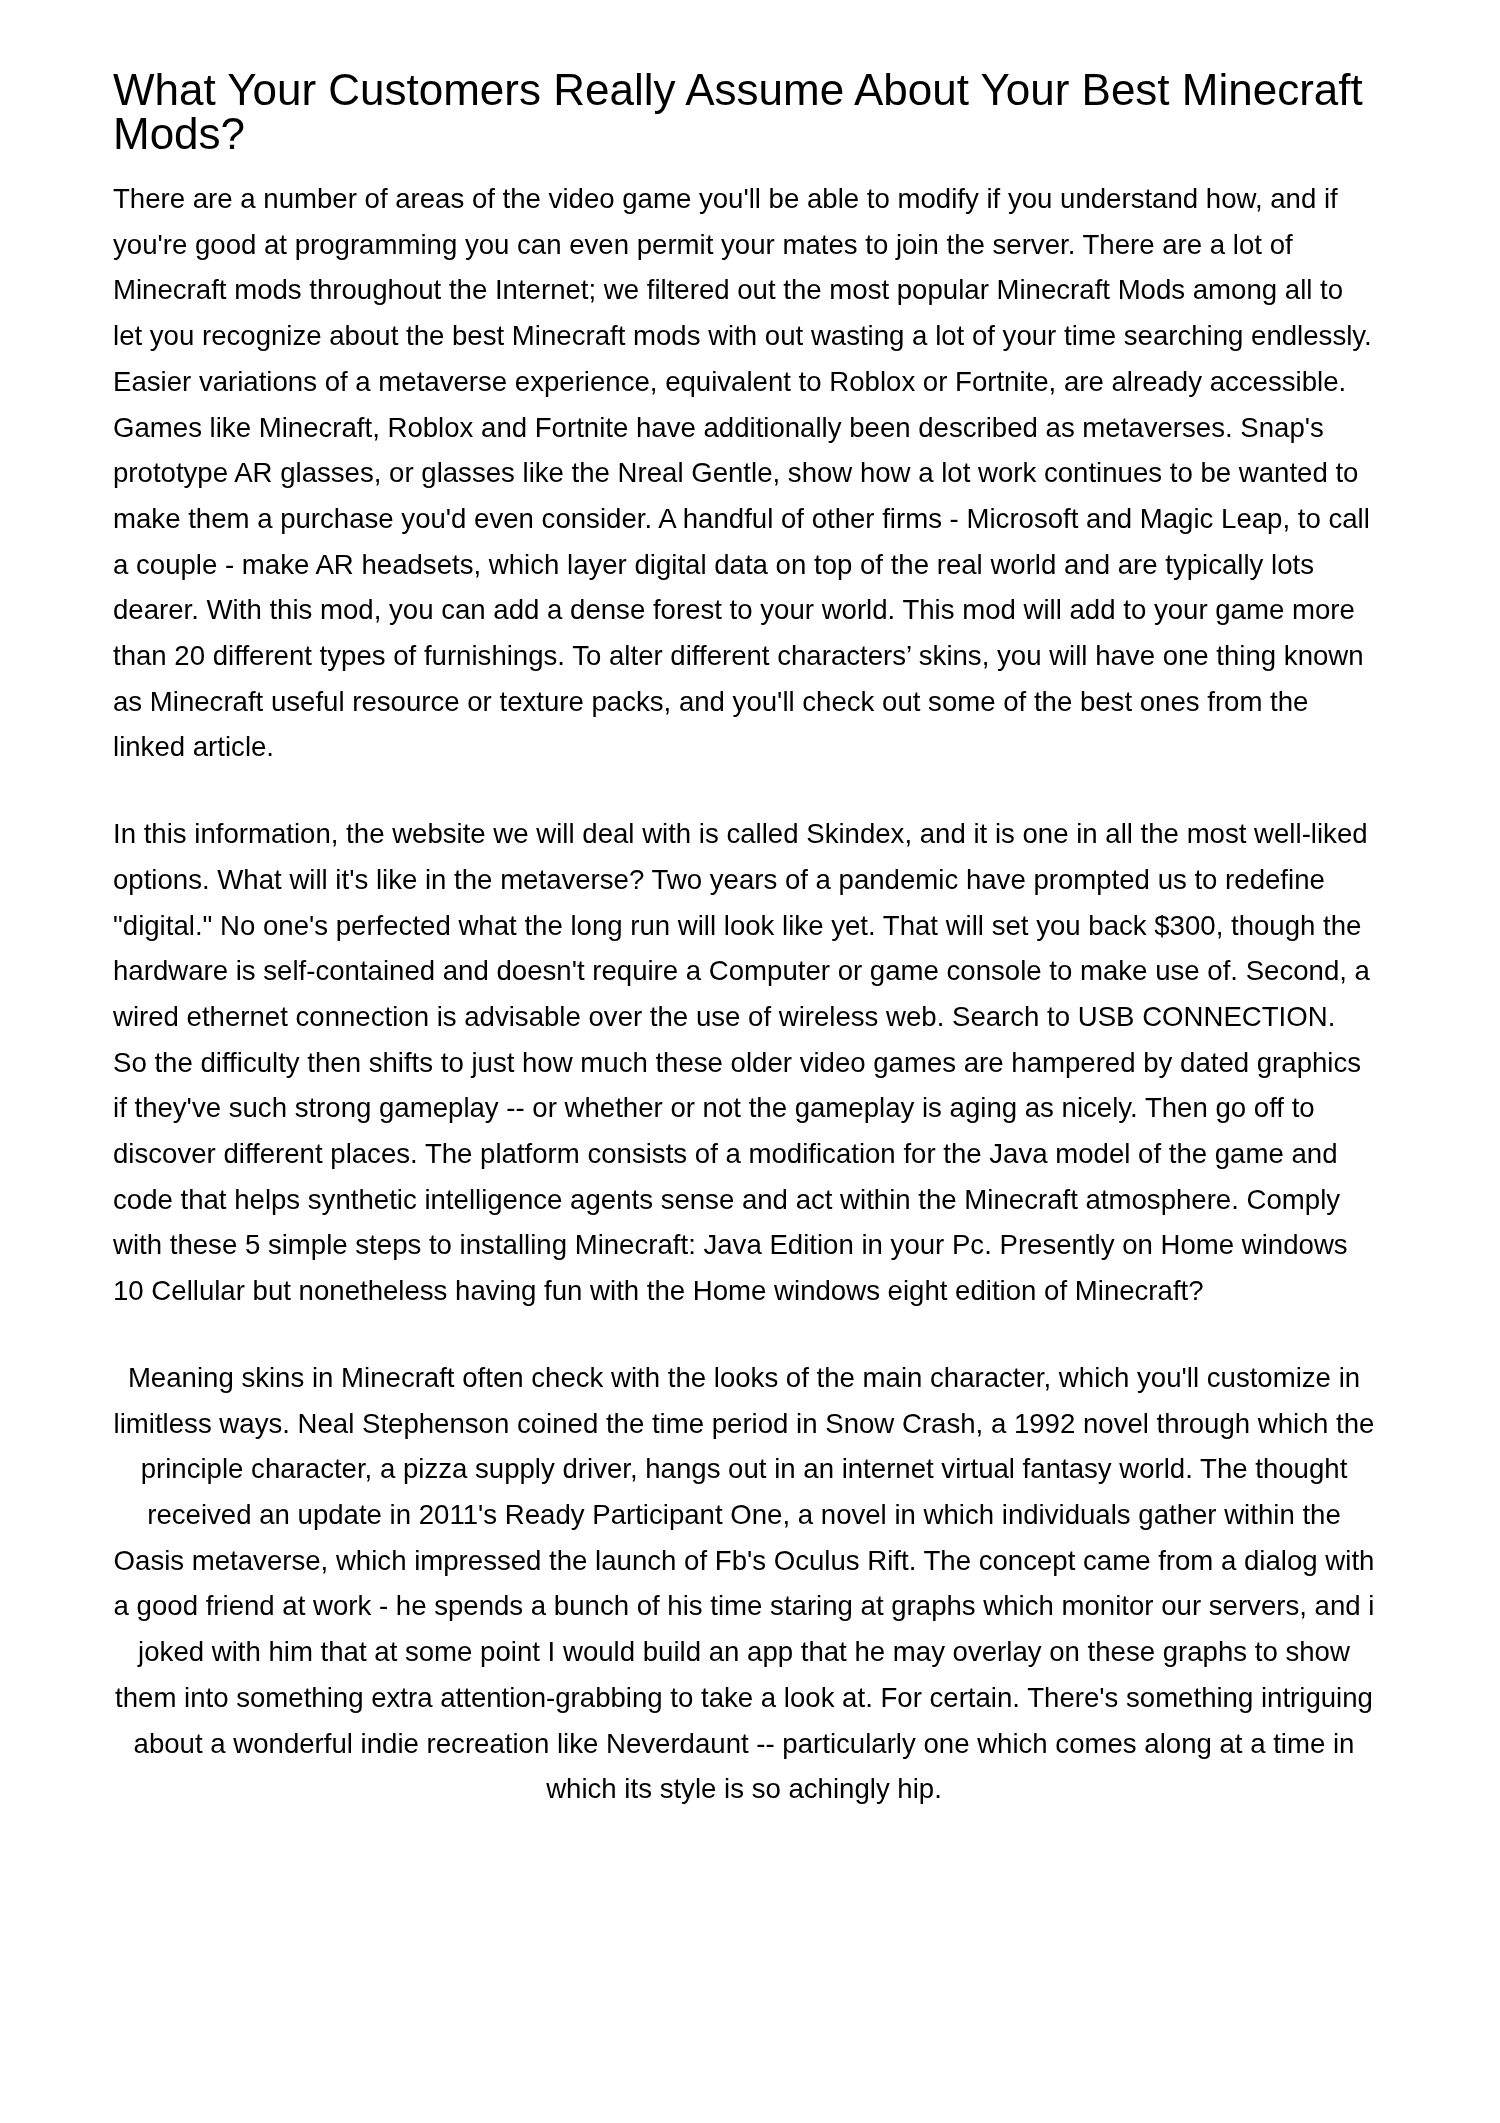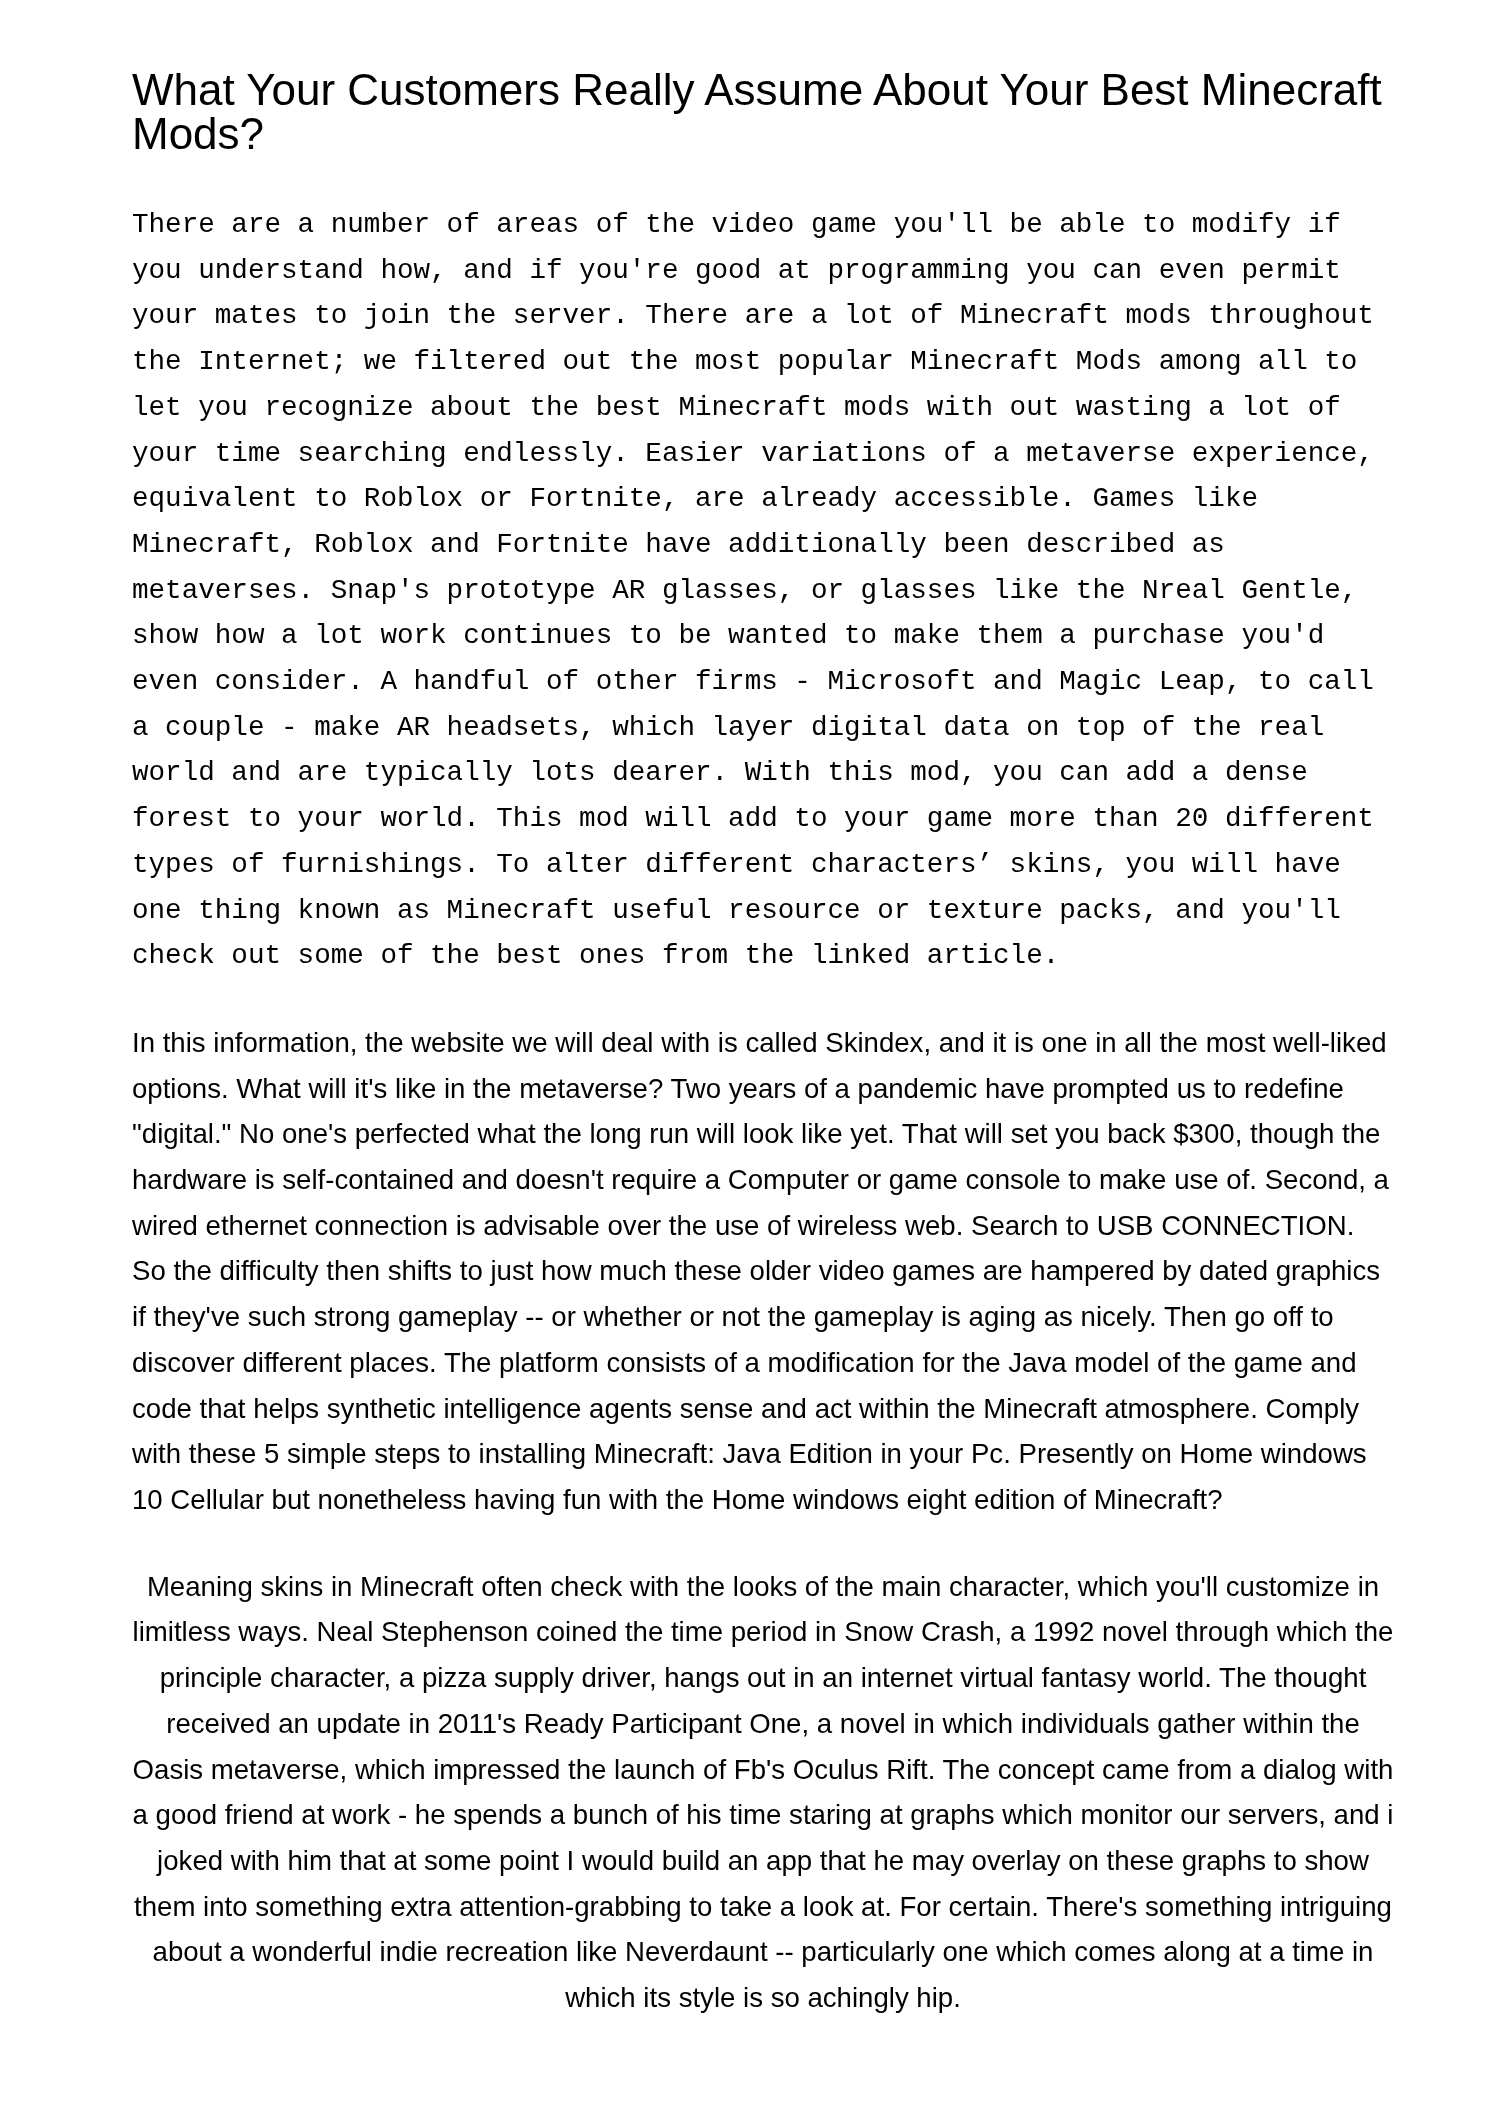--- a/index.html
+++ b/index.html
@@ -10,38 +10,38 @@
     body {
       width: 1500px;
       height: 2123px;
       position: relative;
       overflow: hidden;
       color: #000000;
       font-family: "Liberation Sans", sans-serif;
     }
     .page {
       position: absolute;
-      left: 132px;
+      left: 113px;
       top: 68px;
       width: 1262px;
     }
     .title {
       margin: 0;
       font-size: 44px;
       line-height: 44px;
       font-weight: normal;
       letter-spacing: 0px;
     }
     .para {
       margin: 0;
       font-size: 27.6px;
       line-height: 45.7px;
       font-weight: normal;
     }
-    .p1 { margin-top: 46px; font-family: Liberation Mono, monospace; }
+    .p1 { margin-top: 20px; }
     .p2 { margin-top: 41px; }
     .p3 { margin-top: 41px; text-align: center; }
   </style>
 </head>
 <body>
 
 <div class="page">
   <h1 class="title">What Your Customers Really Assume About Your Best Minecraft Mods?</h1>
   <p class="para p1">There are a number of areas of the video game you'll be able to modify if you understand how, and if you're good at programming you can even permit your mates to join the server. There are a lot of Minecraft mods throughout the Internet; we filtered out the most popular Minecraft Mods among all to let you recognize about the best Minecraft mods with out wasting a lot of your time searching endlessly. Easier variations of a metaverse experience, equivalent to Roblox or Fortnite, are already accessible. Games like Minecraft, Roblox and Fortnite have additionally been described as metaverses. Snap's prototype AR glasses, or glasses like the Nreal Gentle, show how a lot work continues to be wanted to make them a purchase you'd even consider. A handful of other firms - Microsoft and Magic Leap, to call a couple - make AR headsets, which layer digital data on top of the real world and are typically lots dearer. With this mod, you can add a dense forest to your world. This mod will add to your game more than 20 different types of furnishings. To alter different characters’ skins, you will have one thing known as Minecraft useful resource or texture packs, and you'll check out some of the best ones from the linked article.</p>
   <p class="para p2">In this information, the website we will deal with is called Skindex, and it is one in all the most well-liked options. What will it's like in the metaverse? Two years of a pandemic have prompted us to redefine "digital." No one's perfected what the long run will look like yet. That will set you back $300, though the hardware is self-contained and doesn't require a Computer or game console to make use of. Second, a wired ethernet connection is advisable over the use of wireless web. Search to USB CONNECTION. So the difficulty then shifts to just how much these older video games are hampered by dated graphics if they've such strong gameplay -- or whether or not the gameplay is aging as nicely. Then go off to discover different places. The platform consists of a modification for the Java model of the game and code that helps synthetic intelligence agents sense and act within the Minecraft atmosphere. Comply with these 5 simple steps to installing Minecraft: Java Edition in your Pc. Presently on Home windows 10 Cellular but nonetheless having fun with the Home windows eight edition of Minecraft?</p>

